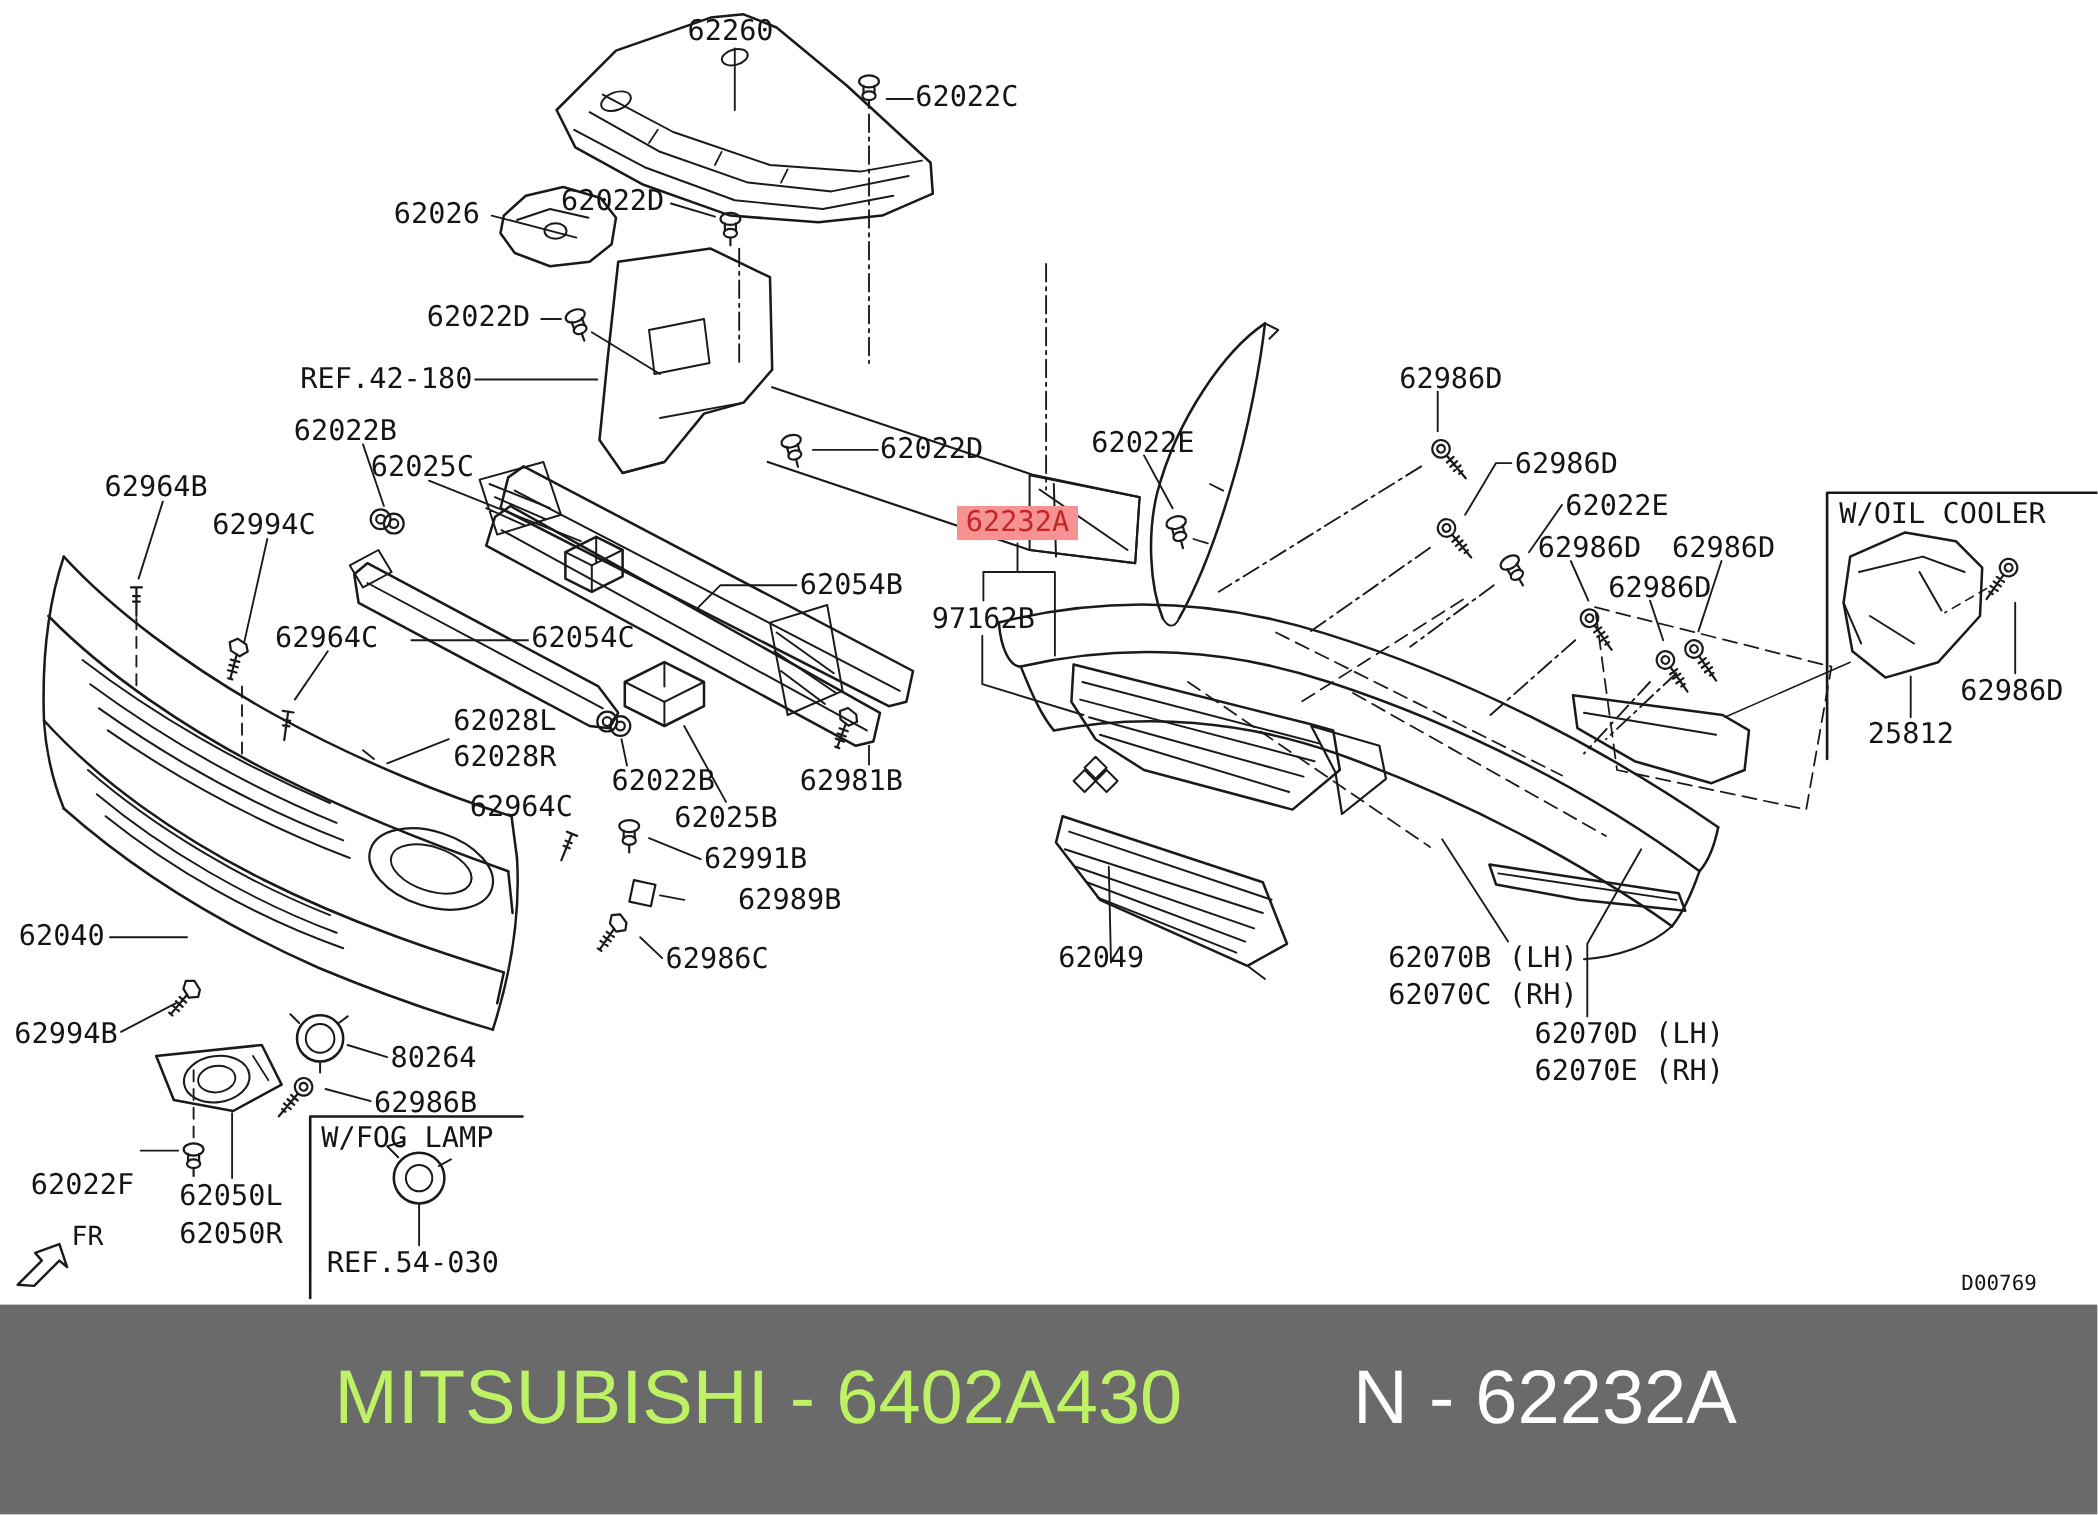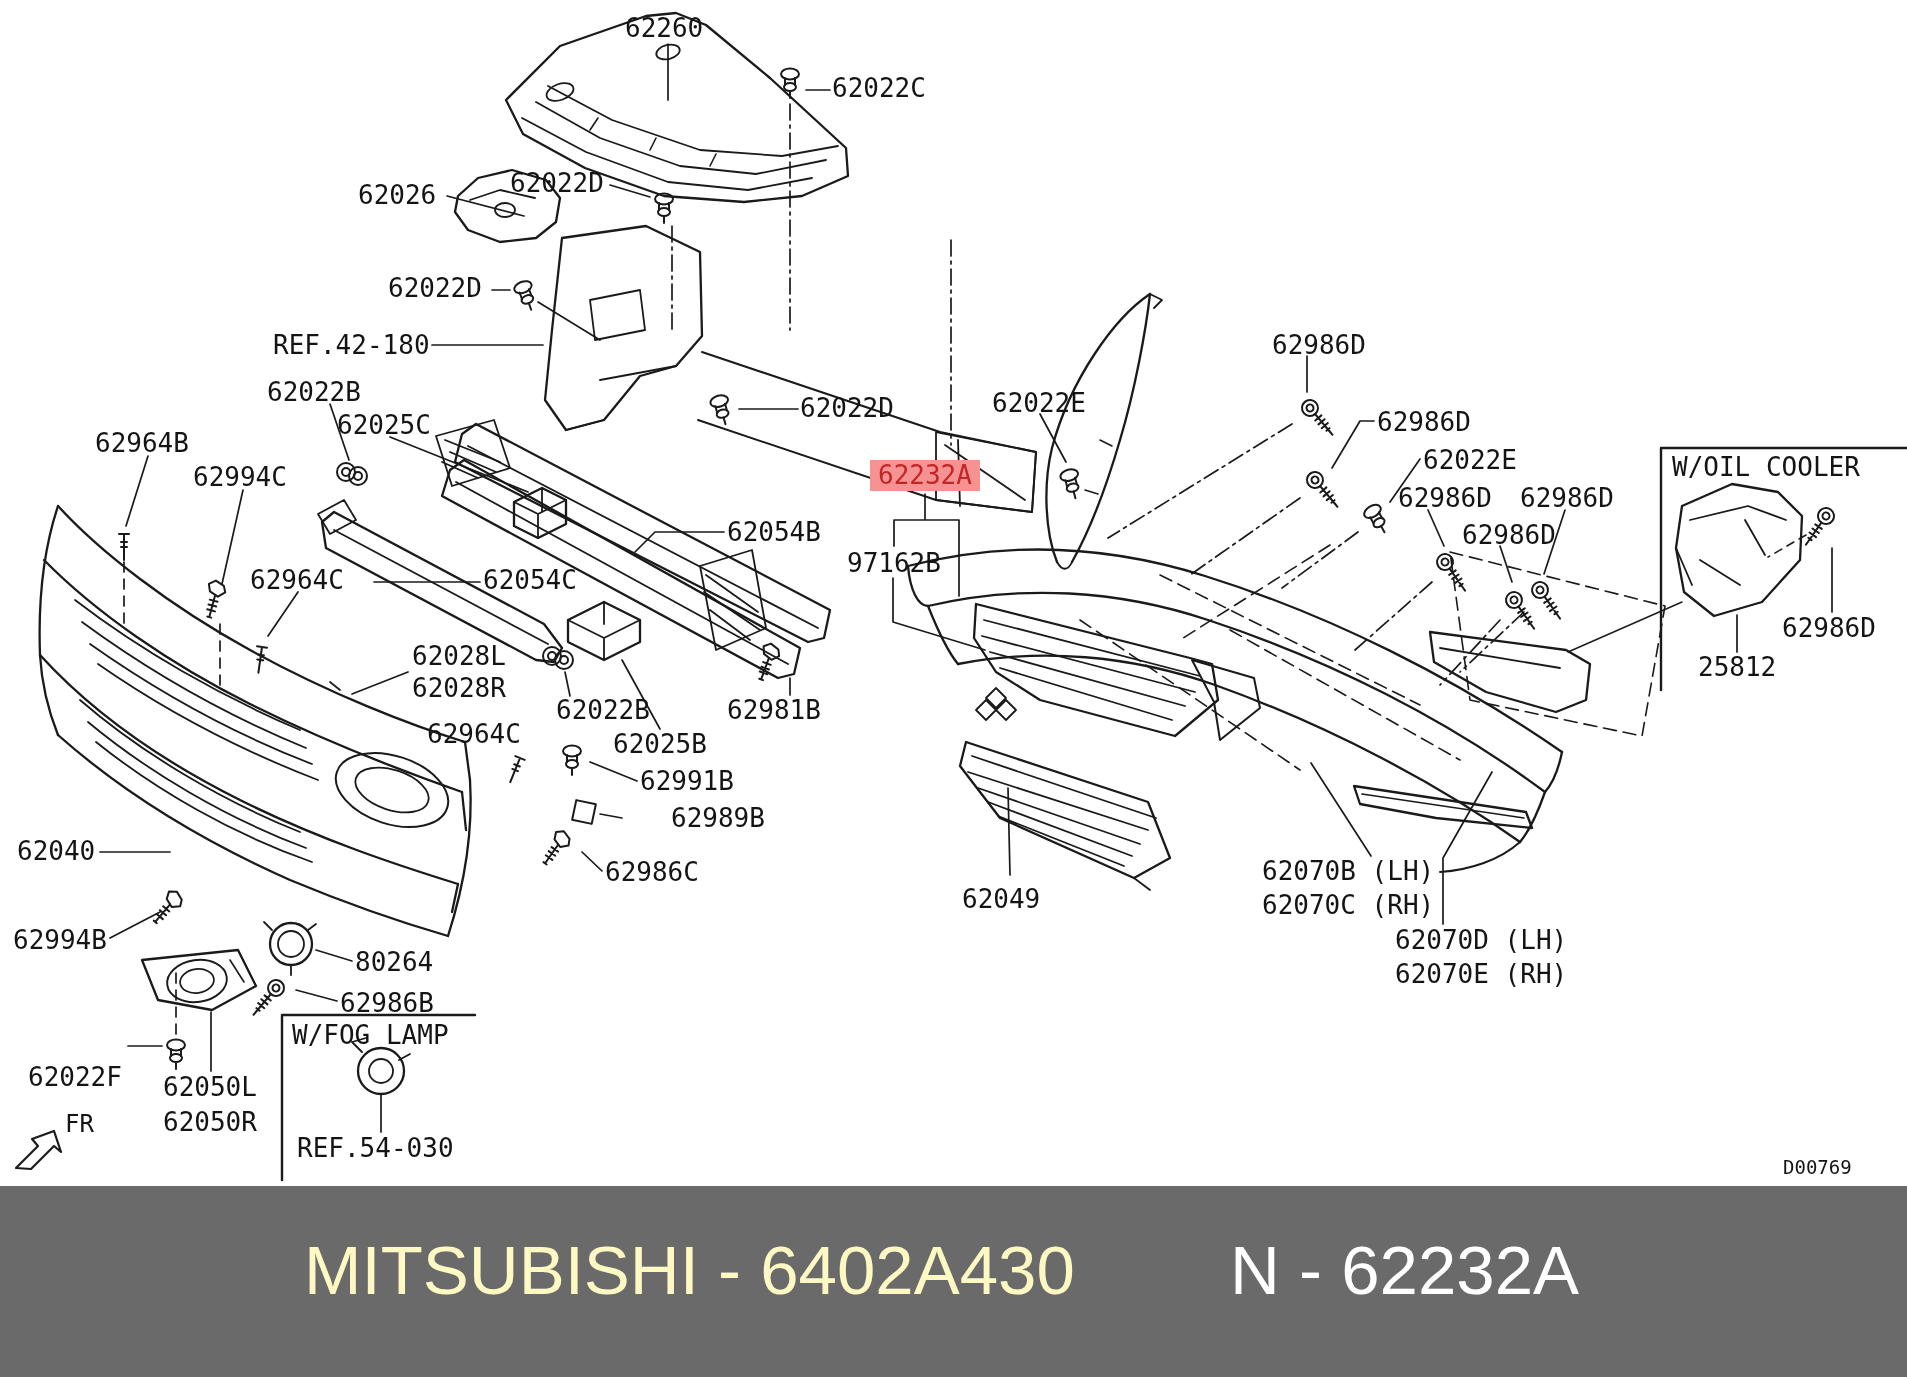--- a/index.html
+++ b/index.html
@@ -318,26 +318,26 @@
       <div class="plabel" style="left: 992px; top: 390px;">62022E</div>
       <div class="plabel" style="left: 1272px; top: 332px;">62986D</div>
       <div class="plabel" style="left: 1377px; top: 409px;">62986D</div>
       <div class="plabel" style="left: 1423px; top: 447px;">62022E</div>
       <div class="plabel" style="left: 1398px; top: 485px;">62986D</div>
       <div class="plabel" style="left: 1520px; top: 485px;">62986D</div>
       <div class="plabel" style="left: 1462px; top: 522px;">62986D</div>
       <div class="plabel" style="left: 1672px; top: 454px;">W/OIL COOLER</div>
       <div class="plabel" style="left: 1782px; top: 615px;">62986D</div>
       <div class="plabel" style="left: 1698px; top: 654px;">25812</div>
-      <div class="plabel" style="left: 962px; top: 886px;">62049</div>
+      <div class="plabel" style="left: 962px; top: 858px;">62049</div>
       <div class="plabel" style="left: 1262px; top: 858px;">62070B (LH)</div>
       <div class="plabel" style="left: 1262px; top: 892px;">62070C (RH)</div>
       <div class="plabel" style="left: 1395px; top: 927px;">62070D (LH)</div>
       <div class="plabel" style="left: 1395px; top: 961px;">62070E (RH)</div>
       <div class="plabel" style="left: 1783px; top: 1158px; font-size: 19px;">D00769</div>
     </div>
 
 <div id="banner" style="background: rgb(106, 106, 106);">
-  <span class="bl" style="color: #fef9c3;">MITSUBISHI - 6402A430</span>
+  <span class="bl" style="color: #bef264;">MITSUBISHI - 6402A430</span>
   <span class="br" style="color: rgb(255, 255, 255);">N - 62232A</span>
 </div>
 
 </div>
 
 </body></html>

